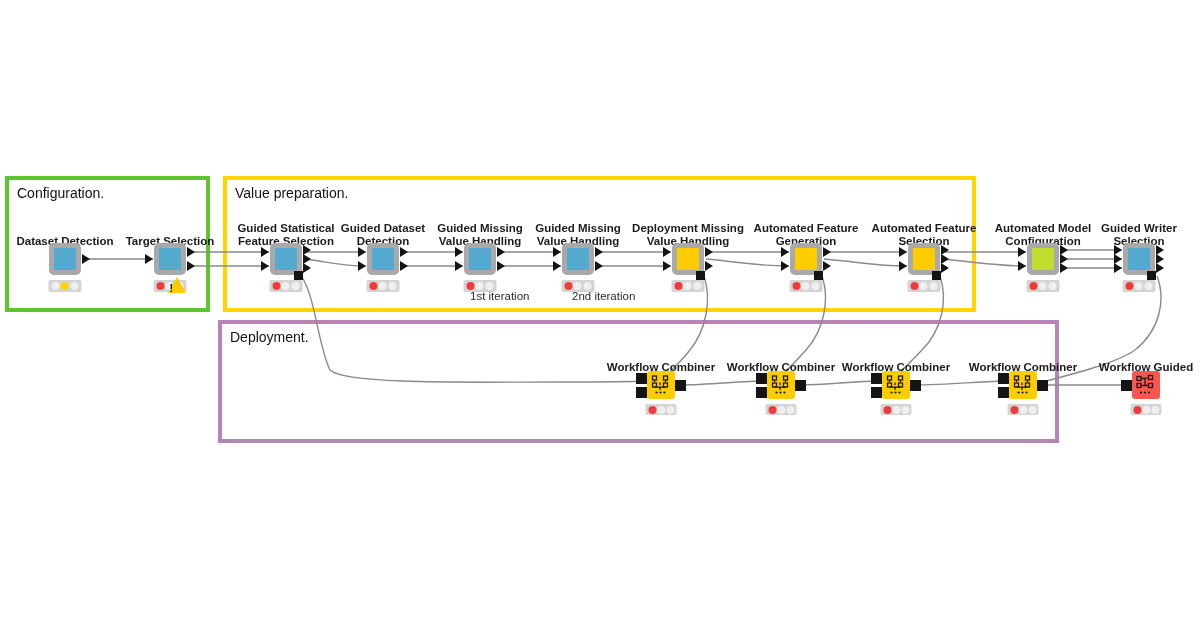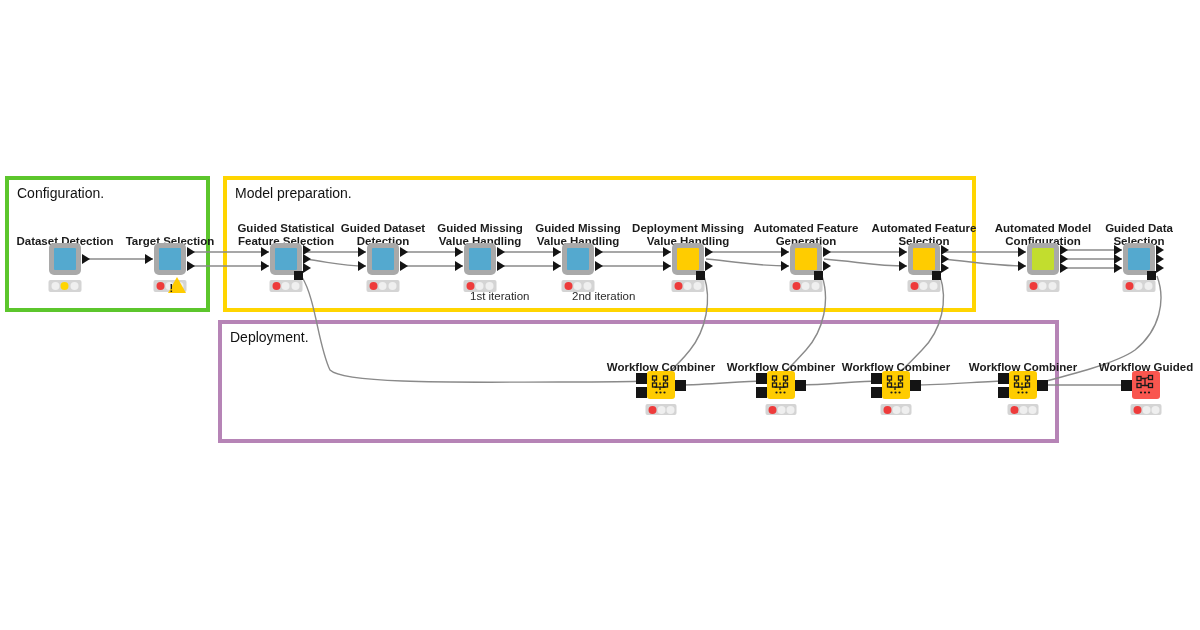--- a/index.html
+++ b/index.html
@@ -170,21 +170,21 @@
 </style>
 </head>
 <body>
 
 <div id="canvas">
 
   <div class="group-box" id="grp-configuration" style="left: 5px; top: 176px; width: 205px; height: 136px; border-color: rgb(92, 198, 44); border-width: 4px;">
     <span class="group-title">Configuration.</span>
   </div>
   <div class="group-box" id="grp-data-preparation" style="left: 223px; top: 176px; width: 753px; height: 136px; border-color: rgb(255, 213, 0); border-width: 4px;">
-    <span class="group-title">Model preparation.</span>
+    <span class="group-title">Value preparation.</span>
   </div>
   <div class="group-box" id="grp-deployment" style="left: 218px; top: 320px; width: 841px; height: 123px; border-color: rgb(182, 132, 182); border-width: 4px;">
     <span class="group-title">Deployment.</span>
   </div>
 
   <svg id="wires" viewBox="0 0 1200 630">
     <g fill="none" stroke="#8a8a8a" stroke-width="1.4">
 
       <path d="M82,259 L153,259"></path>
 
@@ -415,21 +415,21 @@
         <div class="port" style="left: 17px; top: -5px;"></div>
         <div class="port" style="left: 17px; top: 4px;"></div>
         <div class="status">
           <div class="lamp red"></div>
           <div class="lamp off"></div>
           <div class="lamp off"></div>
         </div>
       </div>
       <div class="node" style="left: 1139px; top: 259px;">
         <div class="node-label l2">
-          <div>Guided Data</div>
+          <div>Guided Writer</div>
           <div>Selection</div>
         </div>
         <div class="node-body">
           <div class="node-face" style="background: rgb(84, 169, 207);"></div>
         </div>
         <div class="port" style="left: -25px; top: -14px;"></div>
         <div class="port" style="left: -25px; top: -5px;"></div>
         <div class="port" style="left: -25px; top: 4px;"></div>
         <div class="port" style="left: 17px; top: -14px;"></div>
         <div class="port" style="left: 17px; top: -5px;"></div>

